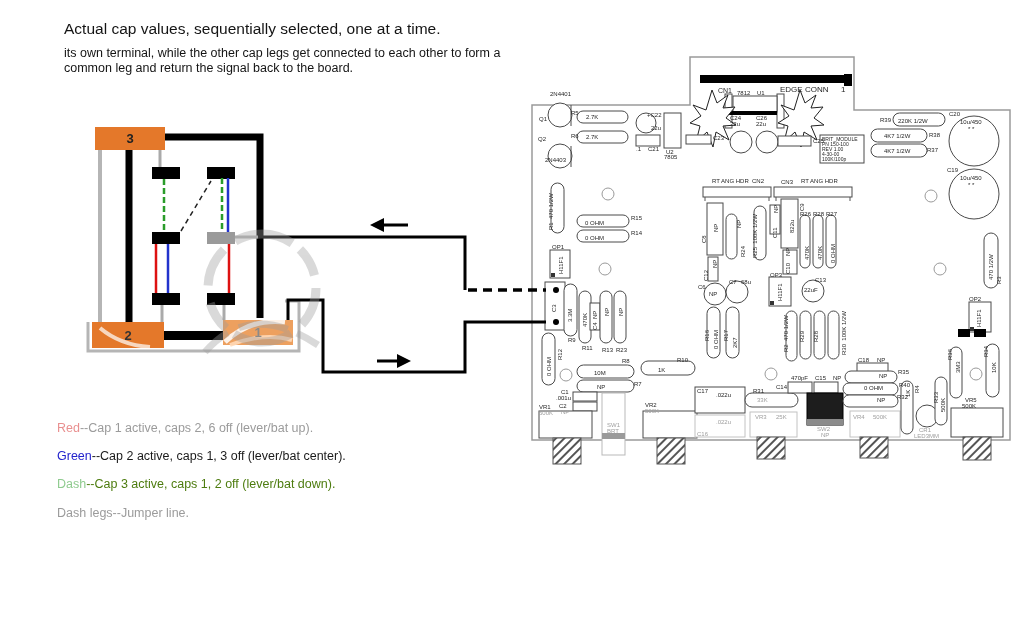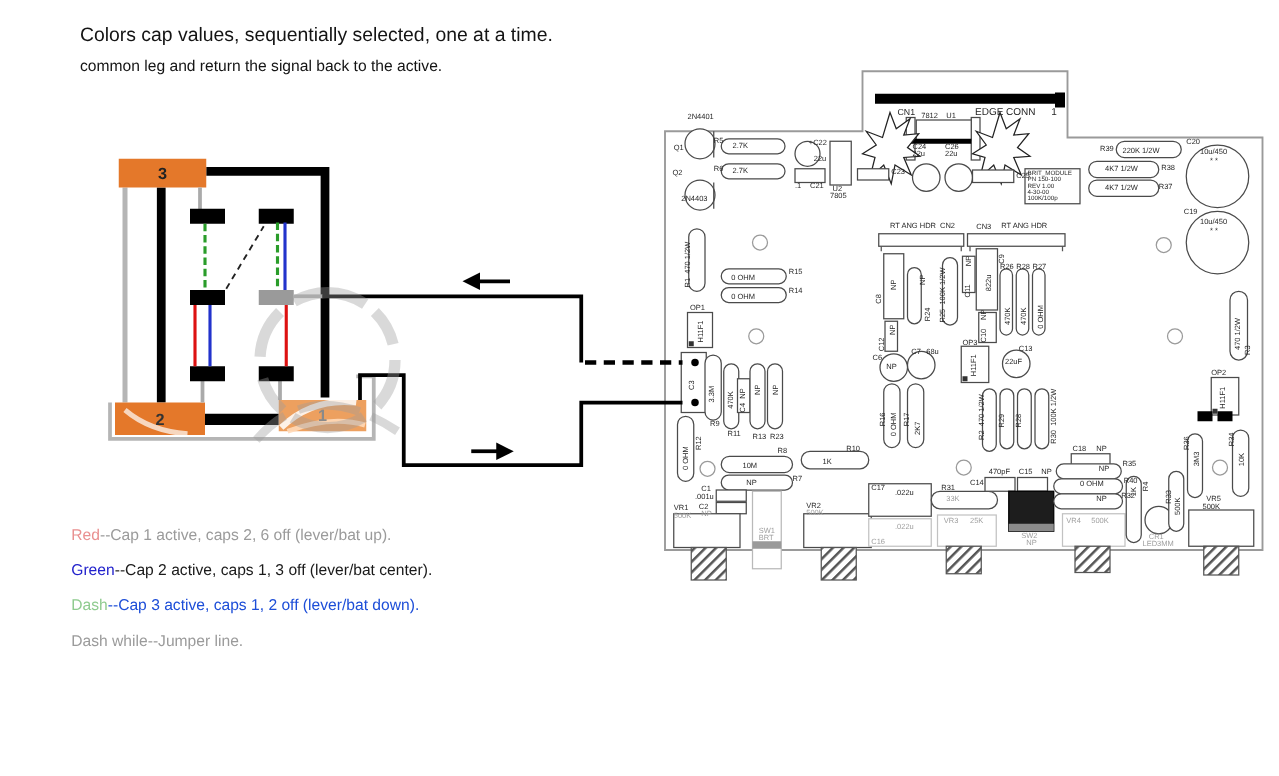--- a/index.html
+++ b/index.html
@@ -213,33 +213,34 @@
       </g>
     </g>
 
     <g opacity="0.38" stroke="#9d9d9d" fill="none">
       <circle cx="262" cy="288" r="54" stroke-width="9" stroke-dasharray="40 14 60 10 30 18"></circle>
       <path d="M205,352 Q250,300 318,345" stroke-width="7" stroke-dasharray="30 12 50 10"></path>
     </g>
   </svg>
 
   <div class="intro">
-    <h1 class="t">Colors cap values, sequentially selected, one at a time.</h1>
-    <div class="l">common leg and return the signal back to the active.</div>
+    <h1 class="t">Actual cap values, sequentially selected, one at a time.</h1>
+    <div class="l">its own terminal, while the other cap legs get connected to each other to form a</div>
+    <div class="l">common leg and return the signal back to the board.</div>
   </div>
 
   <div class="capnum" style="left:95px;top:127px;width:70px;height:23px">3</div>
   <div class="capnum two" style="left:92px;top:322px;width:72px;height:26px">2</div>
   <div class="capnum one" style="left:223px;top:320px;width:70px;height:25px">1</div>
 
   <div>
     <div class="legend-row" style="top:421px"><span style="color:#e99090">Red</span><span style="color:#9b9b9b">--Cap 1 active, caps 2, 6 off (lever/bat up).</span></div>
     <div class="legend-row" style="top:449px"><span style="color:#2222cc">Green</span><span style="color:#1a1a1a">--Cap 2 active, caps 1, 3 off (lever/bat center).</span></div>
-    <div class="legend-row" style="top:477px"><span style="color:#8fcb8f">Dash</span><span style="color:#1d4ed8">--Cap 3 active, caps 1, 2 off (lever/bat down).</span></div>
-    <div class="legend-row" style="top:506px"><span style="color:#9b9b9b">Dash while</span><span style="color:#9b9b9b">--Jumper line.</span></div>
+    <div class="legend-row" style="top:477px"><span style="color:#8fcb8f">Dash</span><span style="color:#4d7c0f">--Cap 3 active, caps 1, 2 off (lever/bat down).</span></div>
+    <div class="legend-row" style="top:506px"><span style="color:#9b9b9b">Dash legs</span><span style="color:#9b9b9b">--Jumper line.</span></div>
   </div>
 
   <div id="board-labels">
       <span class="lbl" style="left: 550px; top: 91px;">2N4401</span>
       <span class="lbl" style="left: 539px; top: 116px;">Q1</span>
       <span class="lbl" style="left: 571px; top: 110px;">R5</span>
       <span class="lbl" style="left: 586px; top: 114px;">2.7K</span>
       <span class="lbl" style="left: 571px; top: 133px;">R6</span>
       <span class="lbl" style="left: 586px; top: 134px;">2.7K</span>
       <span class="lbl" style="left: 538px; top: 136px;">Q2</span>

